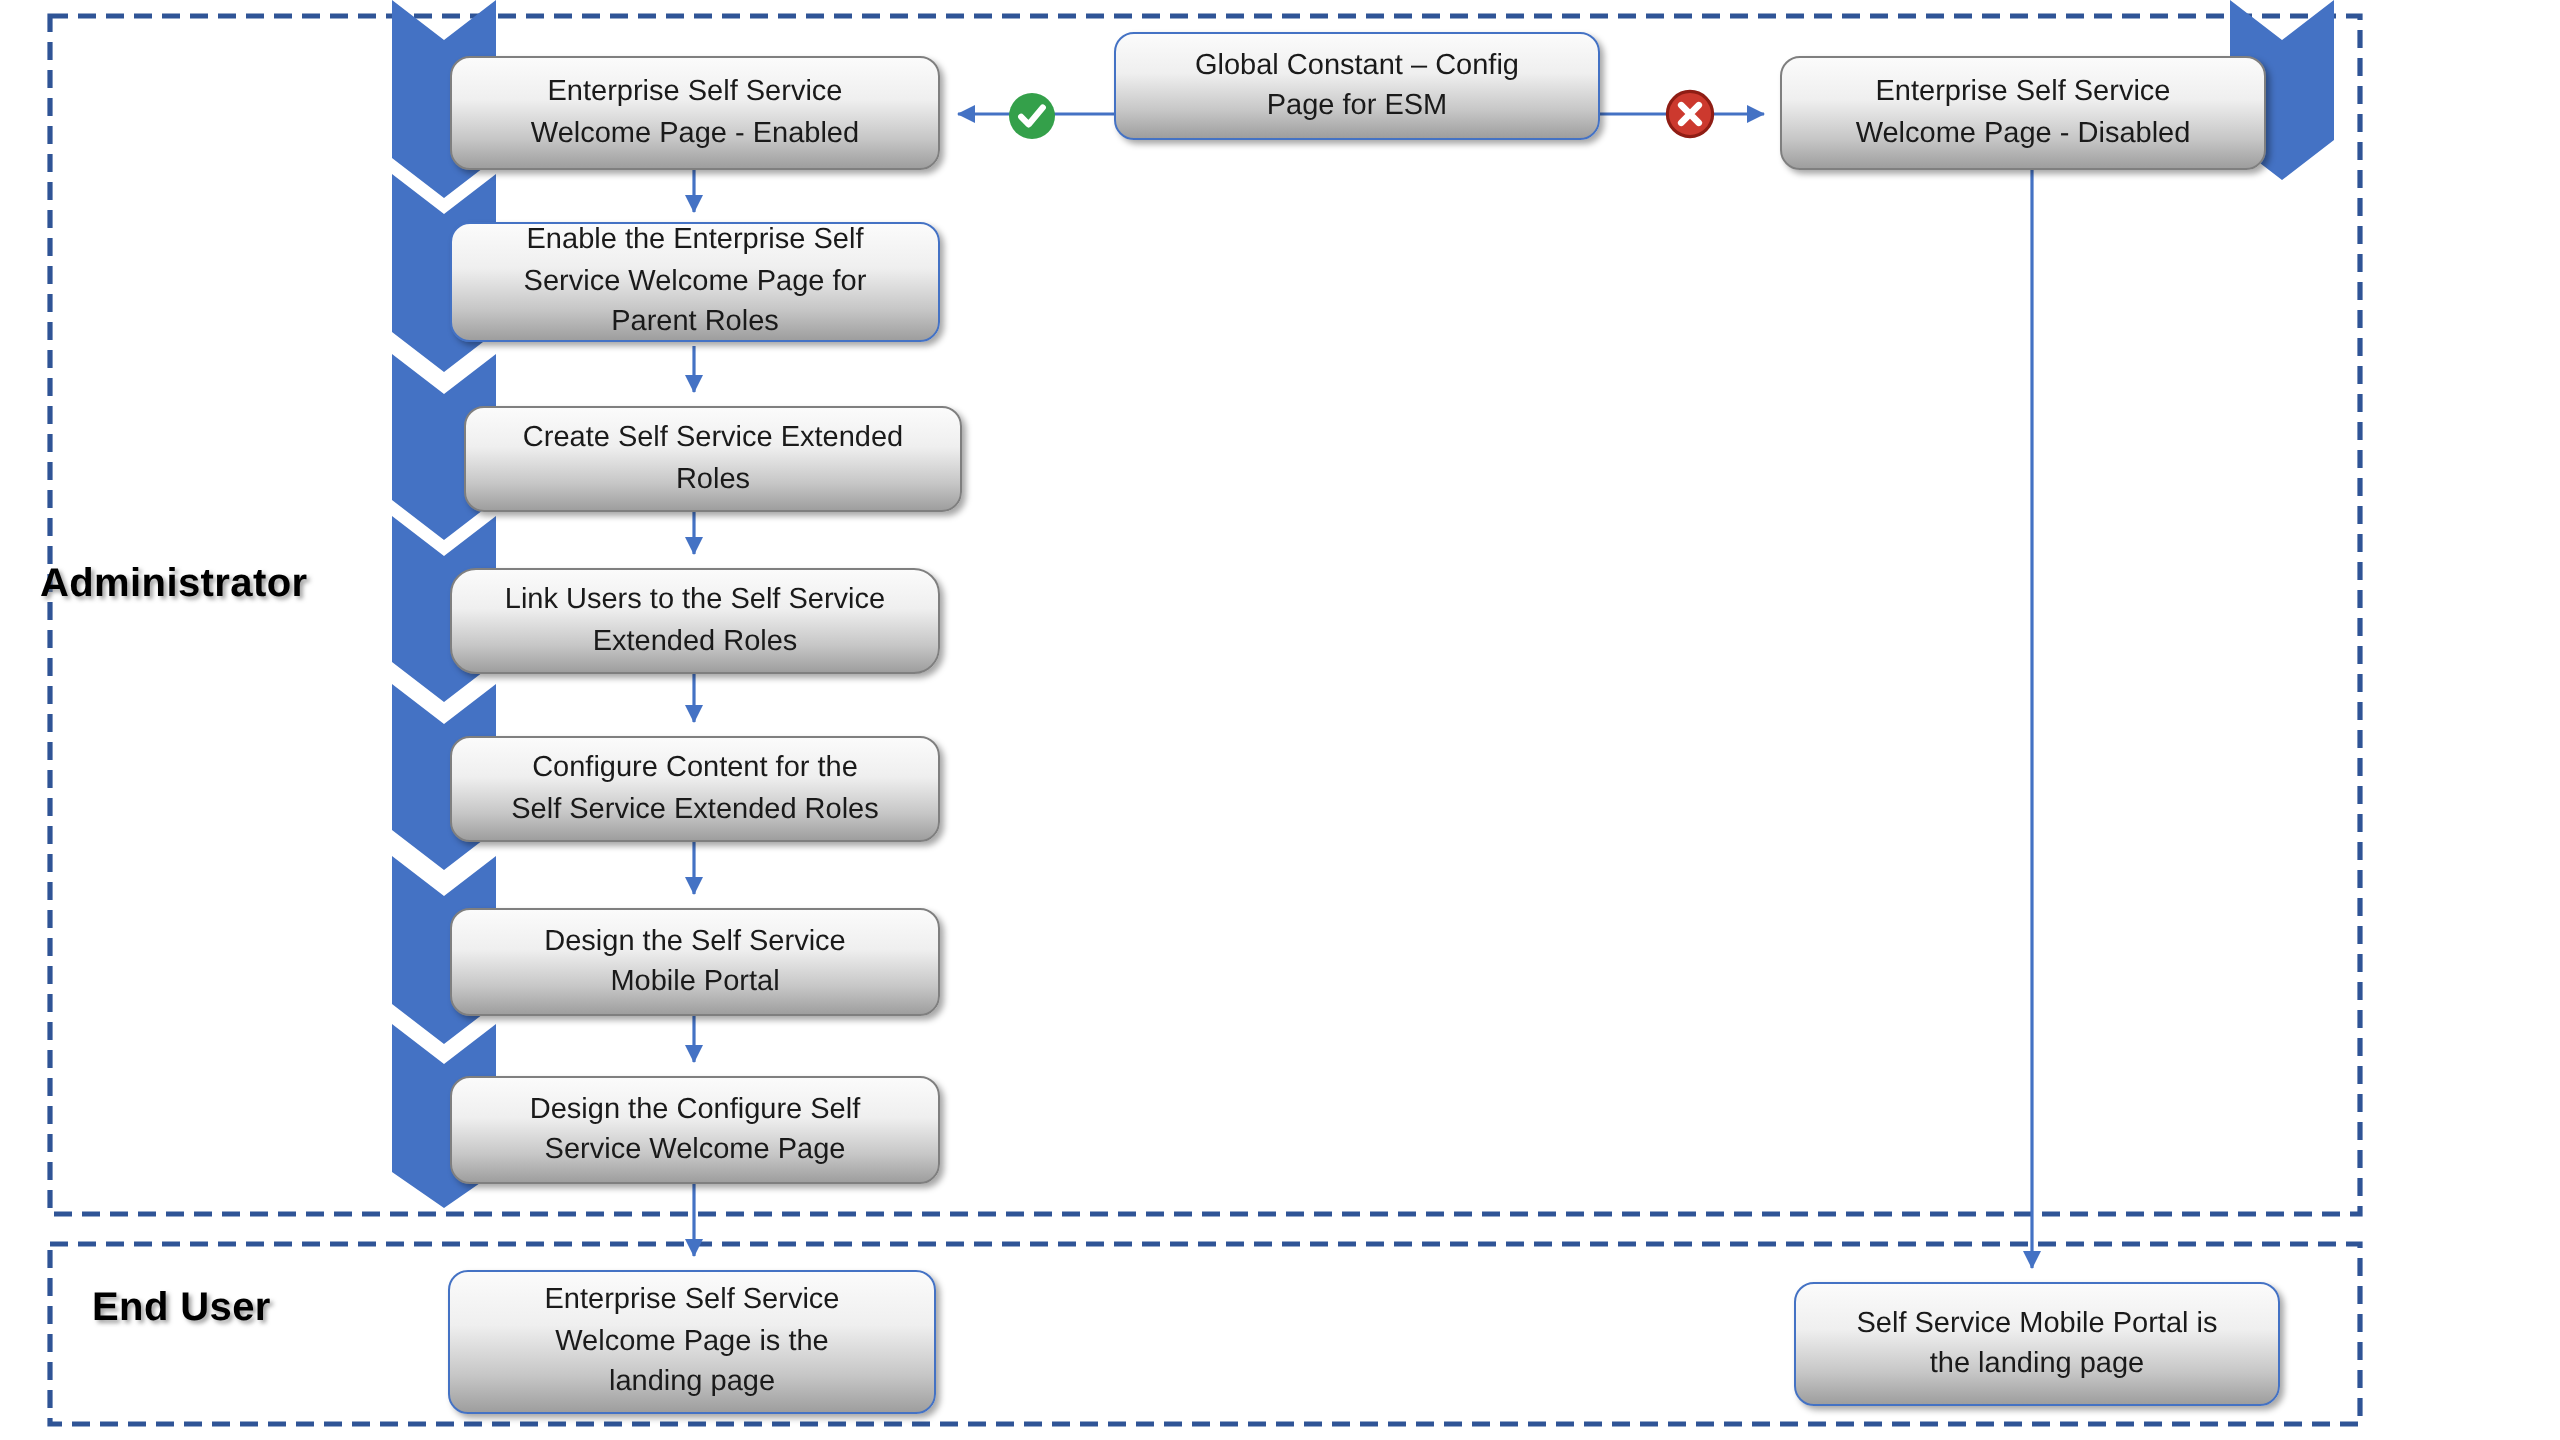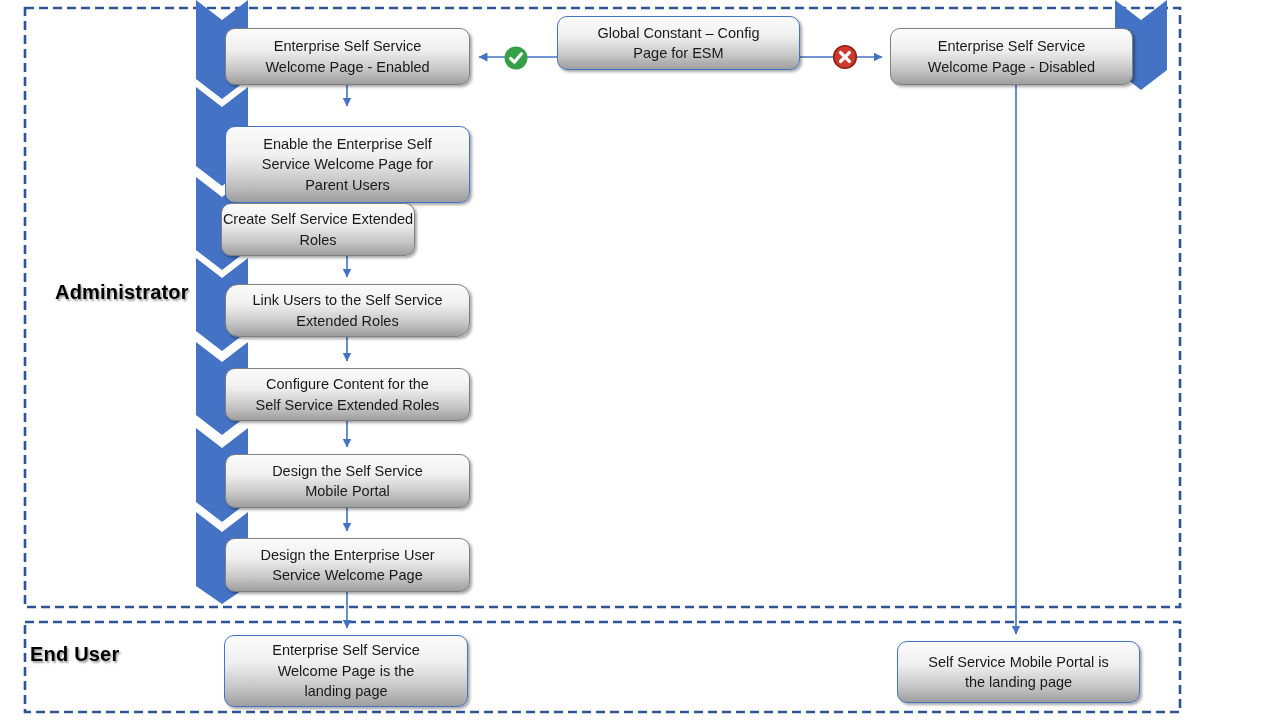--- a/index.html
+++ b/index.html
@@ -12,36 +12,36 @@
     position:absolute; box-sizing:border-box; z-index:3;
     border-radius:10px; border:1.6px solid #7F7F7F;
     background:linear-gradient(180deg,#FBFBFB 0%,#EFEFEF 38%,#C6C6C6 74%,#9E9E9E 100%);
     box-shadow:2px 2px 3px rgba(0,0,0,0.35);
     display:flex; flex-direction:column; align-items:center; justify-content:center;
     font-size:14.5px; line-height:20.5px; color:#1A1A1A; text-align:center;
   }
   .box span { white-space:nowrap; }
   .blue-border { border-color:#4472C4; }
   .b1 { left:225px; top:28px;  width:245px; height:57px; }
-  .b2 { left:225px; top:126px; width:245px; height:77px; }
-  .b3 { left:221px; top:203px; width:194px; height:53px;text-align:center; }
+  .b2 { left:225px; top:111px; width:245px; height:60px; }
+  .b3 { left:232px; top:203px; width:249px; height:53px;text-align:center; }
   .b4 { left:225px; top:284px; width:245px; height:53px;border-radius:13px; }
   .b5 { left:225px; top:368px; width:245px; height:53px; }
   .b6 { left:225px; top:454px; width:245px; height:54px; }
   .b7 { left:225px; top:538px; width:245px; height:54px; }
   .b8 { left:224px; top:635px; width:244px; height:72px; }
   .gc { left:557px; top:16px;  width:243px; height:54px; }
   .dd { left:890px; top:28px;  width:243px; height:57px; }
   .ml { left:897px; top:641px; width:243px; height:62px; }
   .lane-label {
     position:absolute; z-index:3; color:#000000; font-size:20px; font-weight:bold;
     letter-spacing:0.2px; text-shadow:1.5px 1.5px 2px rgba(110,110,110,0.65);
   }
-  .lbl-admin { left:55px; top:281px; }
-  .lbl-enduser { left:30px; top:643px; }
+  .lbl-admin { left:20px; top:281px; }
+  .lbl-enduser { left:46px; top:643px; }
 </style>
 </head>
 <body>
 
 <div id="stage">
 
   <svg id="layer" viewBox="0 0 1280 720">
     <defs>
       <marker id="ah" markerWidth="10" markerHeight="9" refX="8.5" refY="4.5" orient="auto" markerUnits="userSpaceOnUse">
         <path d="M0,0 L9,4.5 L0,9 Z" fill="#4472C4"></path>
@@ -89,40 +89,40 @@
   <div class="lane-label lbl-admin">Administrator</div>
   <div class="lane-label lbl-enduser">End User</div>
 
   <div class="box b1">
     <span>Enterprise Self Service</span>
     <span>Welcome Page - Enabled</span>
   </div>
   <div class="box b2 blue-border">
     <span>Enable the Enterprise Self</span>
     <span>Service Welcome Page for</span>
-    <span>Parent Users</span>
+    <span>Parent Roles</span>
   </div>
   <div class="box b3">
     <span>Create Self Service Extended</span>
     <span>Roles</span>
   </div>
   <div class="box b4">
     <span>Link Users to the Self Service</span>
     <span>Extended Roles</span>
   </div>
   <div class="box b5">
     <span>Configure Content for the</span>
     <span>Self Service Extended Roles</span>
   </div>
   <div class="box b6">
     <span>Design the Self Service</span>
     <span>Mobile Portal</span>
   </div>
   <div class="box b7">
-    <span>Design the Enterprise User</span>
+    <span>Design the Configure Self</span>
     <span>Service Welcome Page</span>
   </div>
 
   <div class="box gc blue-border">
     <span>Global Constant – Config</span>
     <span>Page for ESM</span>
   </div>
   <div class="box dd">
     <span>Enterprise Self Service</span>
     <span>Welcome Page - Disabled</span>

